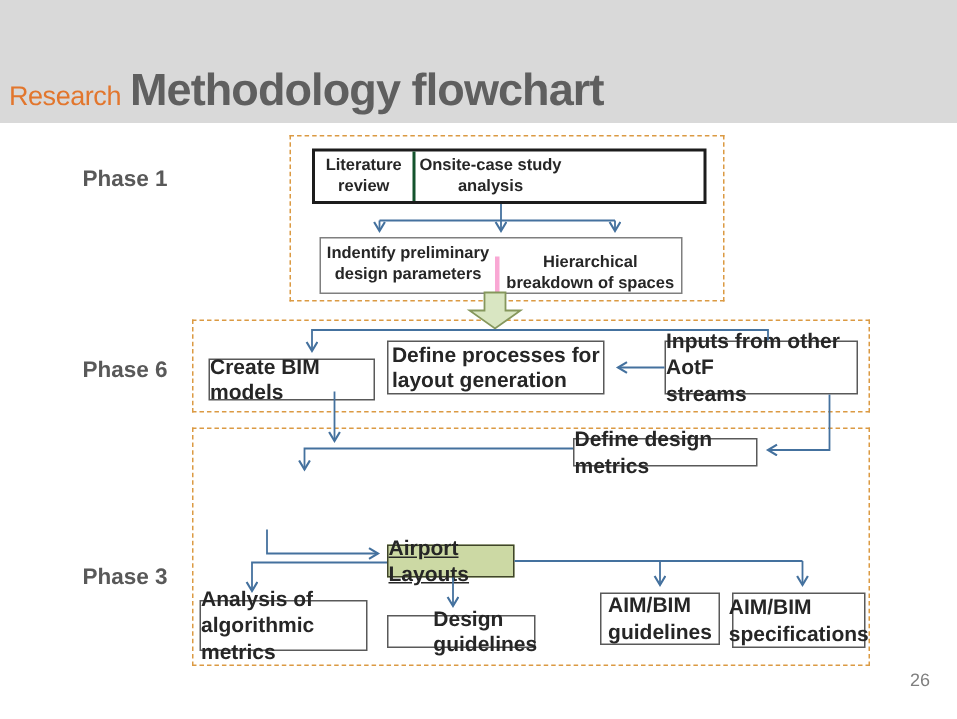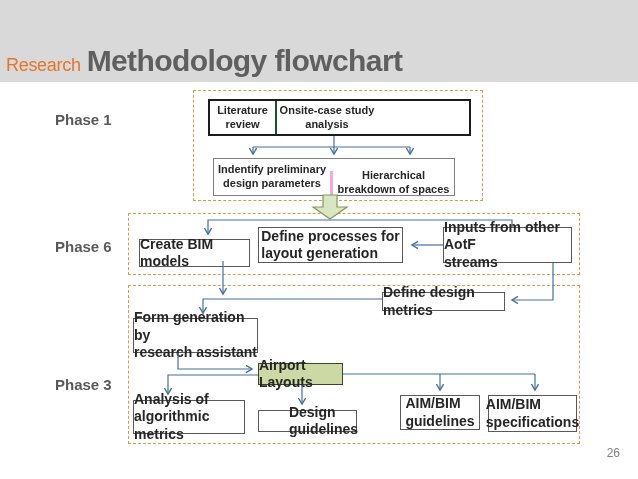--- a/index.html
+++ b/index.html
@@ -65,23 +65,21 @@
 breakdown of spaces</div>
   </div>
 
   <div class="fbox" style="left:139px;top:239px;width:111px;height:28px;">Create BIM models</div>
   <div class="fbox" style="left:258px;top:227px;width:145px;height:36px;">Define processes for
 layout generation</div>
   <div class="fbox" style="left:443px;top:227px;width:129px;height:36px;">Inputs from other AotF
 streams</div>
 
   <div class="fbox" style="left:382px;top:292px;width:123px;height:19px;">Define design metrics</div>
-  <div class="fbox" style="left:133px;top:318px;width:125px;height:35px;">Form generation by
-research assistant</div>
-  <div class="fbox green-box" style="left:258px;top:363px;width:85px;height:22px;">Airport Layouts</div>
+  <div class="fbox green-box" style="left:258px;top:363px;width:85px;height:22px;text-decoration:underline;">Airport Layouts</div>
   <div class="fbox" style="left:133px;top:400px;width:112px;height:34px;">Analysis of
 algorithmic metrics</div>
   <div class="fbox" style="left:258px;top:410px;width:99px;height:22px;padding-left:32px;">Design guidelines</div>
   <div class="fbox" style="left:400px;top:395px;width:80px;height:35px;">AIM/BIM
 guidelines</div>
   <div class="fbox" style="left:488px;top:395px;width:89px;height:37px;">AIM/BIM
 specifications</div>
 
   <svg class="lines" width="638" height="479" viewBox="0 0 638 479">
     <defs>

